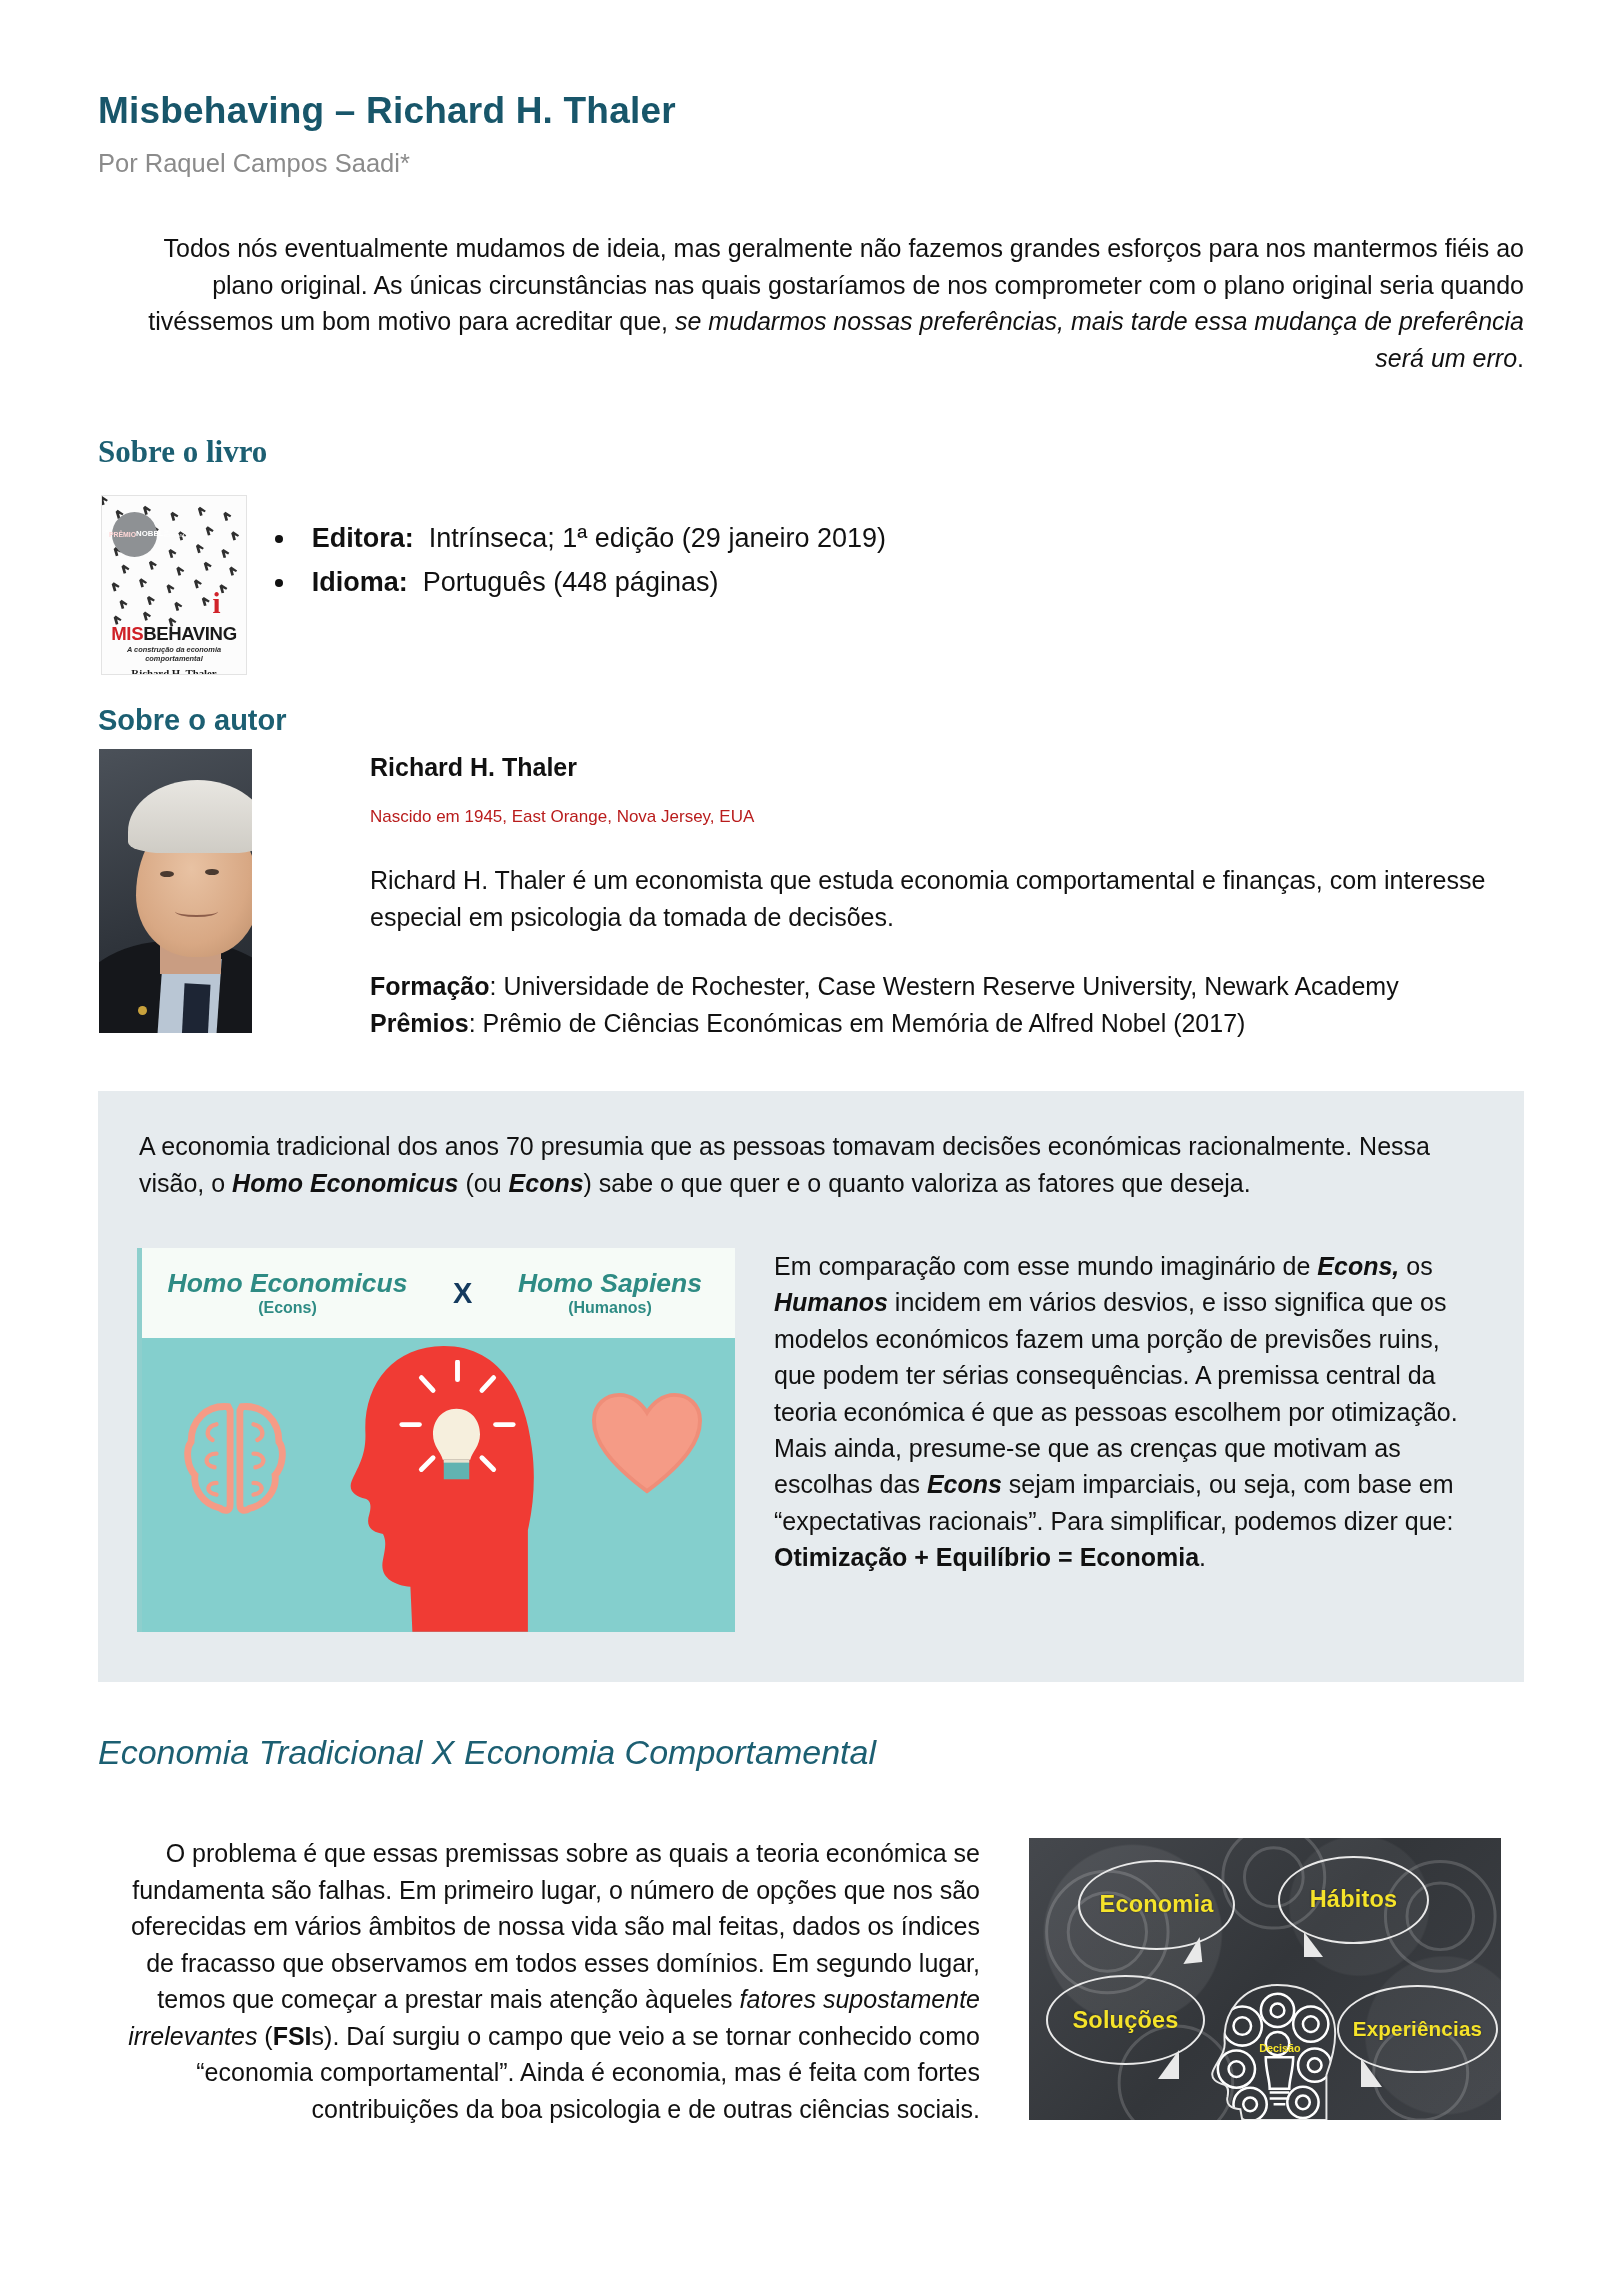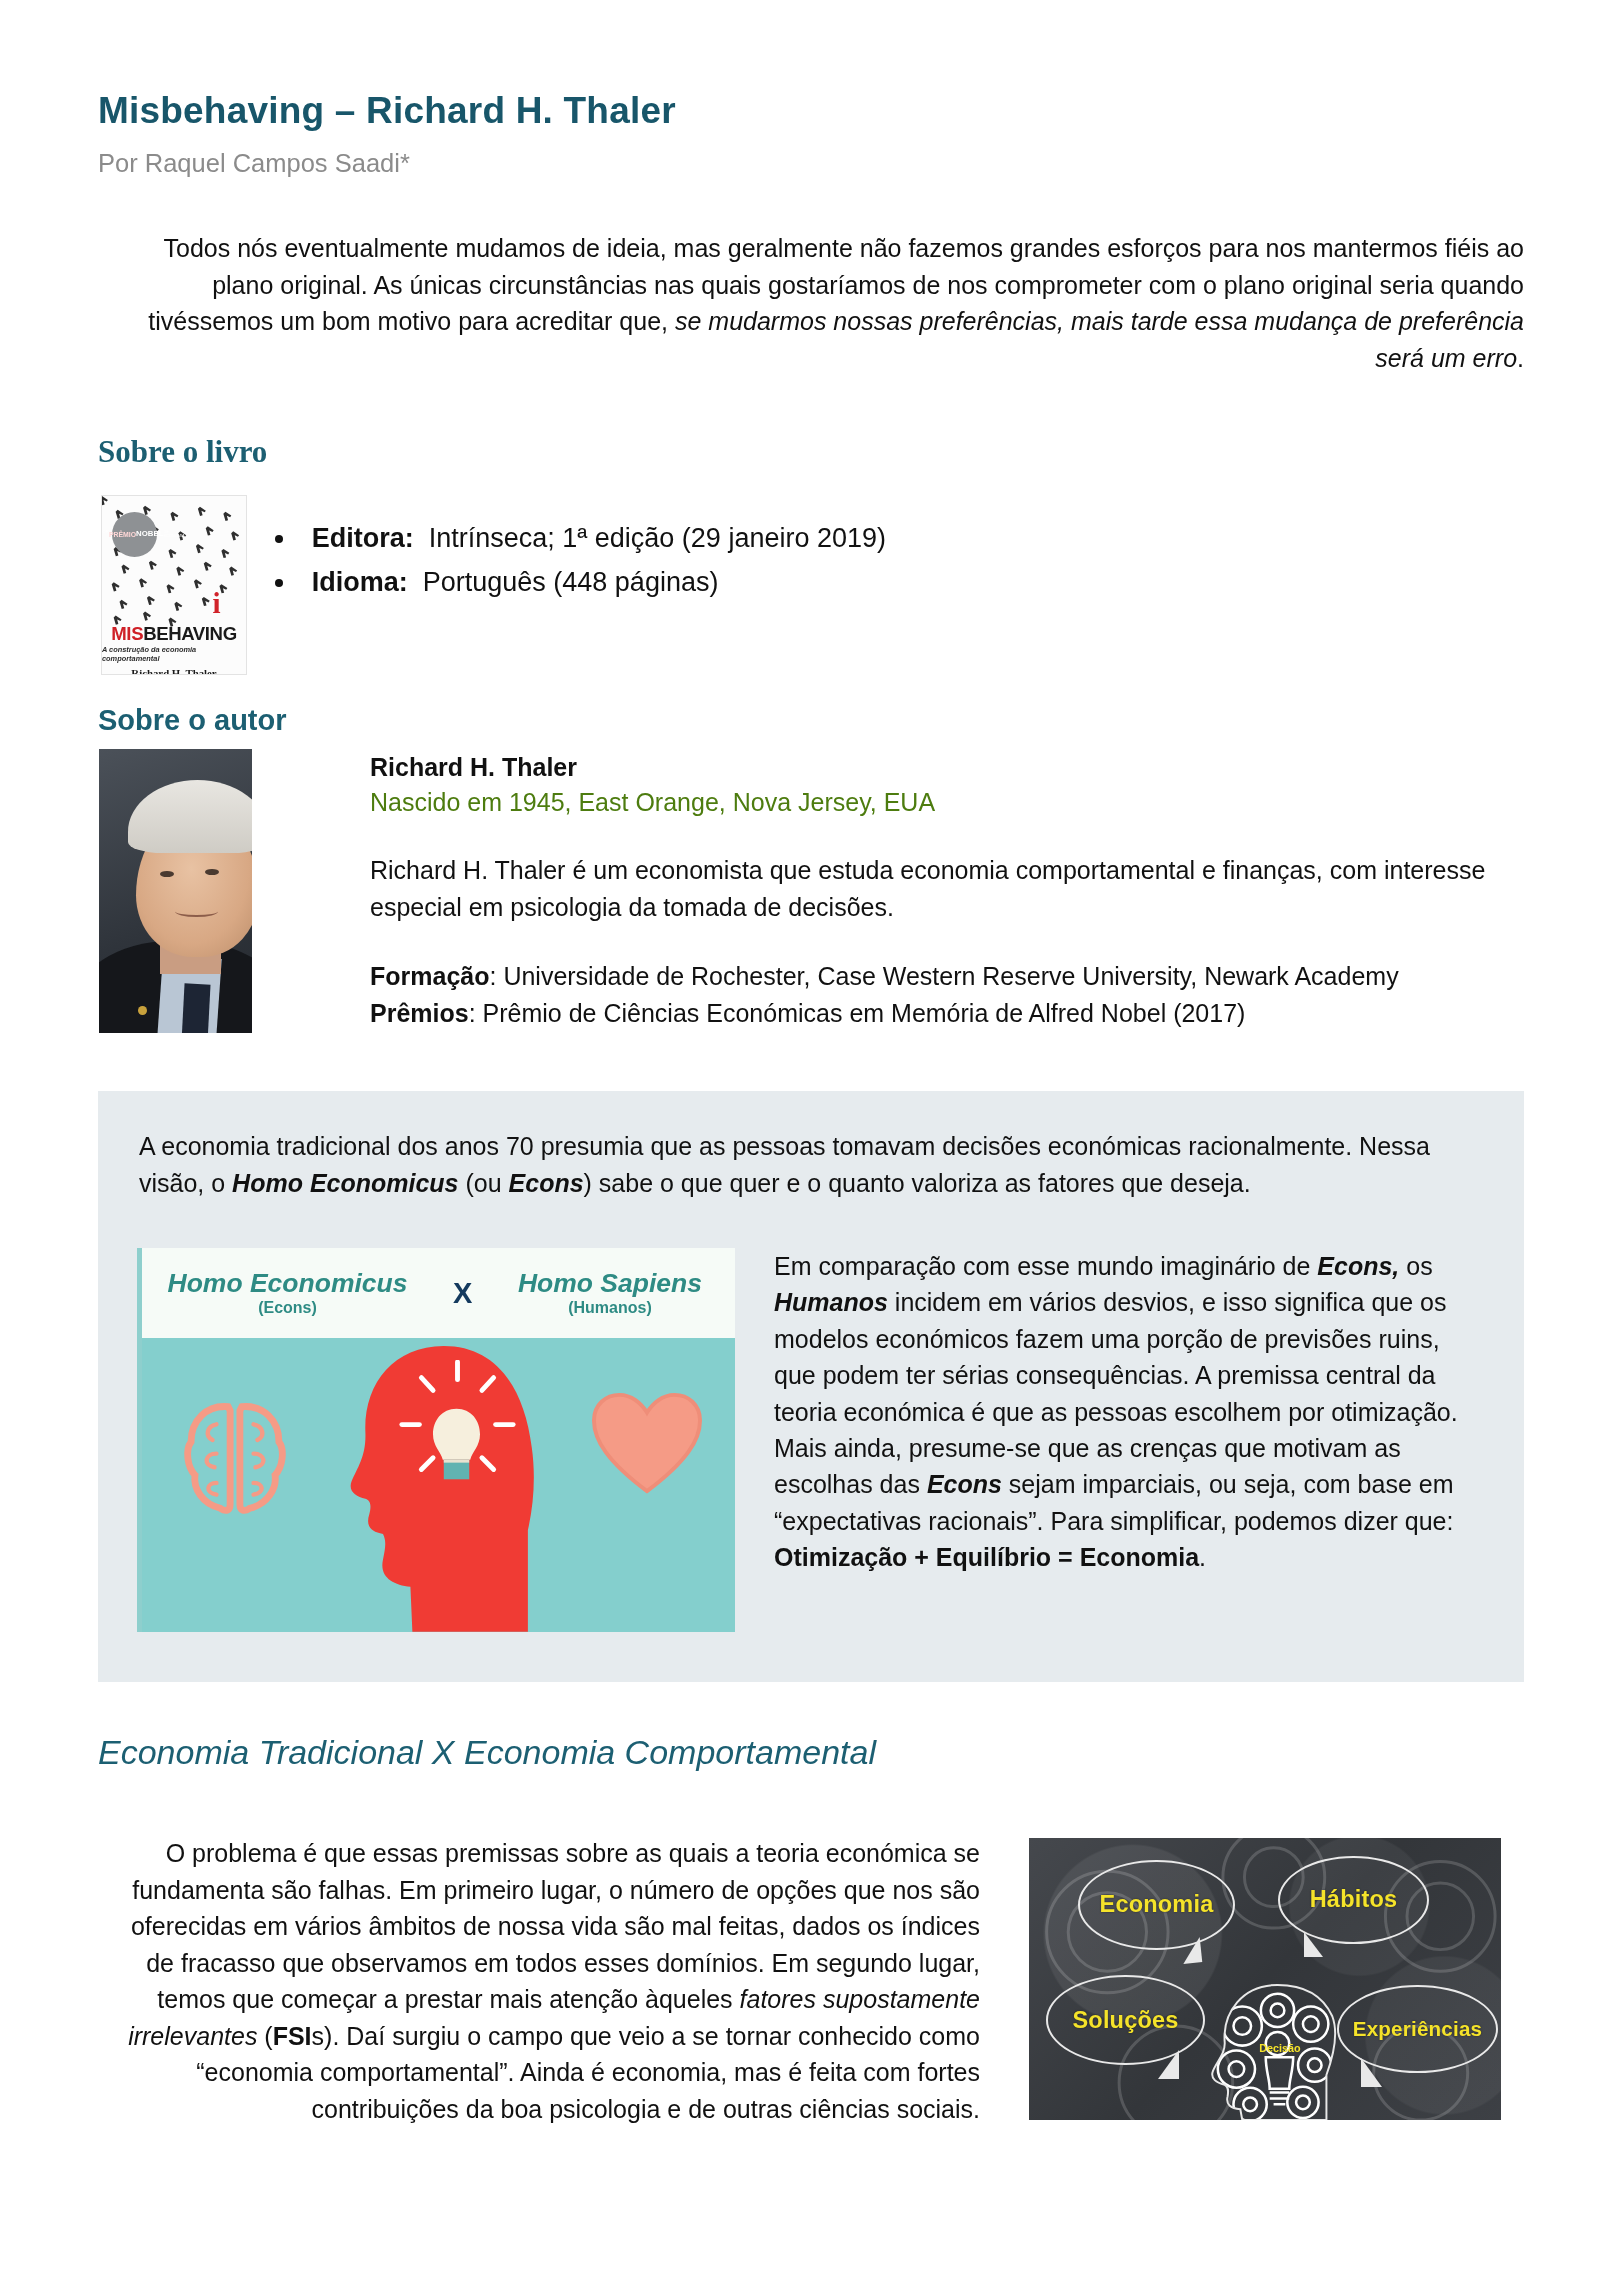--- a/index.html
+++ b/index.html
@@ -62,21 +62,21 @@
     font-family:"Liberation Serif", serif; line-height:1;
   }
   .bc-title{
     position:absolute; left:0; right:0; top:127px; text-align:center;
     font-size:18.6px; font-weight:bold; letter-spacing:-0.4px;
     font-family:"Liberation Sans", sans-serif;
   }
   .bc-title .mis{ color:#cf2027; }
   .bc-title .rest{ color:#1a1a1a; }
   .bc-sub{
-    position:absolute; left:0; right:0; top:149px; 
+    position:absolute; left:0; right:0; top:149px; text-align:center;
     font-size:7.4px; font-style:italic; font-weight:bold; color:#2c2c2c; line-height:1.25;
   }
   .bc-author{
     position:absolute; left:0; right:0; top:171px; text-align:center;
     font-size:10.8px; font-weight:bold; color:#1a1a1a;
     font-family:"Liberation Serif", serif;
   }
 
   .book-list{
     position:absolute; left:257px; top:516px; margin:0; padding:0 0 0 41px;
@@ -110,21 +110,21 @@
     background:linear-gradient(180deg,#e8e6e1 0%,#cfccc5 100%);
     border-radius:60% 60% 30% 30% / 85% 85% 18% 18%; }
   .ap-eye{ position:absolute; width:13.7px; height:5.9px; background:#4a3a30; border-radius:50%; }
   .ap-mouth{ position:absolute; left:76px; top:157px; width:43px; height:8.8px;
     border-bottom:2.9px solid #8c5d4a; border-radius:0 0 50% 50%; }
   .ap-pin{ position:absolute; left:39px; top:257px; width:8.8px; height:8.8px;
     border-radius:50%; background:#c8a13c; }
 
   .author-block{ position:absolute; left:370px; top:753px; width:1157px; }
   .author-name{ font-size:25px; font-weight:bold; color:#111; }
-  .author-born{ font-size:25px; color:#4d7c0f; margin-top:6px; }
+  .author-born{ font-size:17px; color:#b91c1c; margin-top:25px; }
   .author-bio{ font-size:25px; line-height:1.46; color:#111; margin-top:35px; }
   .author-meta{ font-size:25px; line-height:1.46; color:#111; margin-top:33px; }
 
   
   .hl-box{
     position:absolute; left:98px; top:1091px; width:1426px; height:591px;
     background:#e6ebee;
   }
   .hl-intro{
     position:absolute; left:41px; top:37px; width:1345px;

